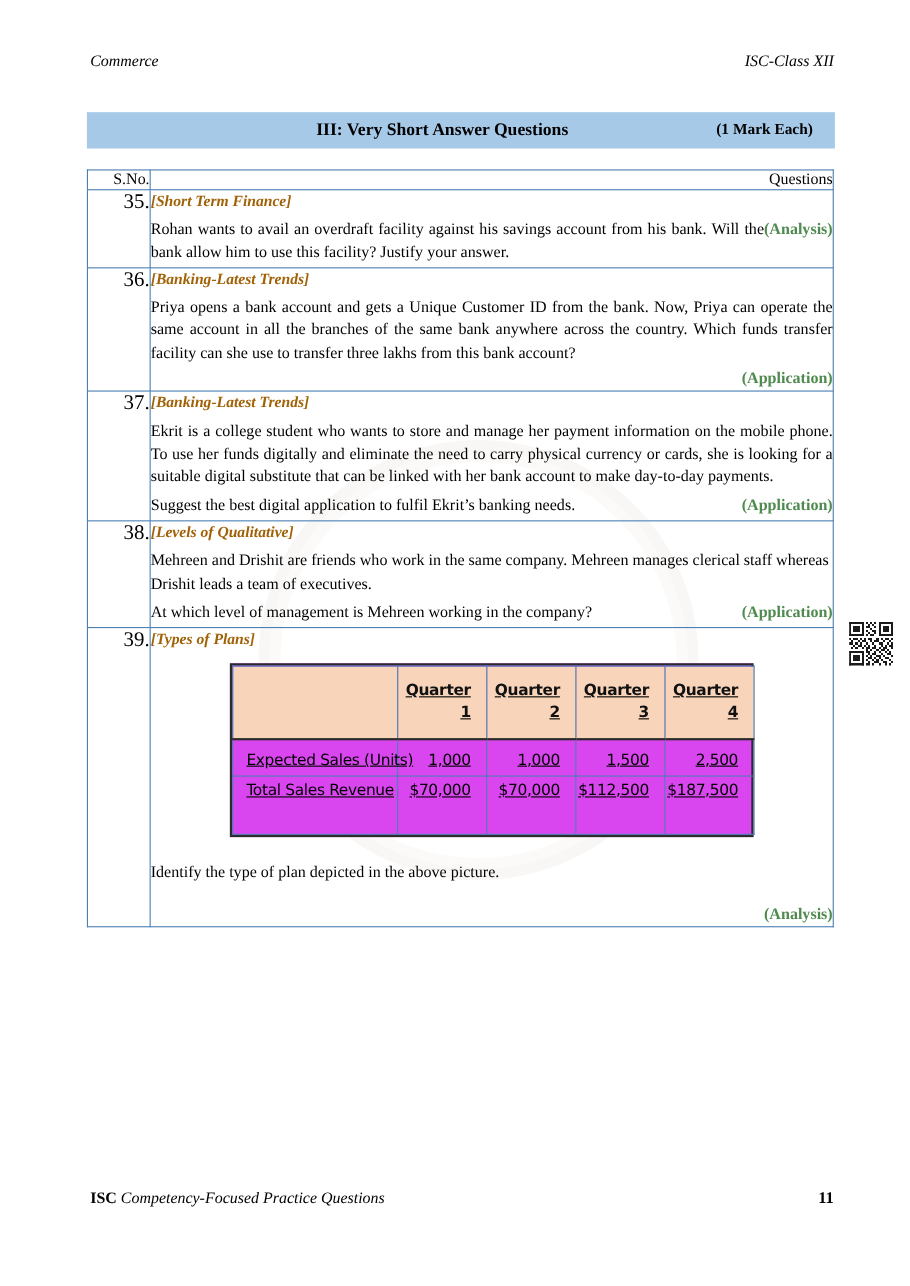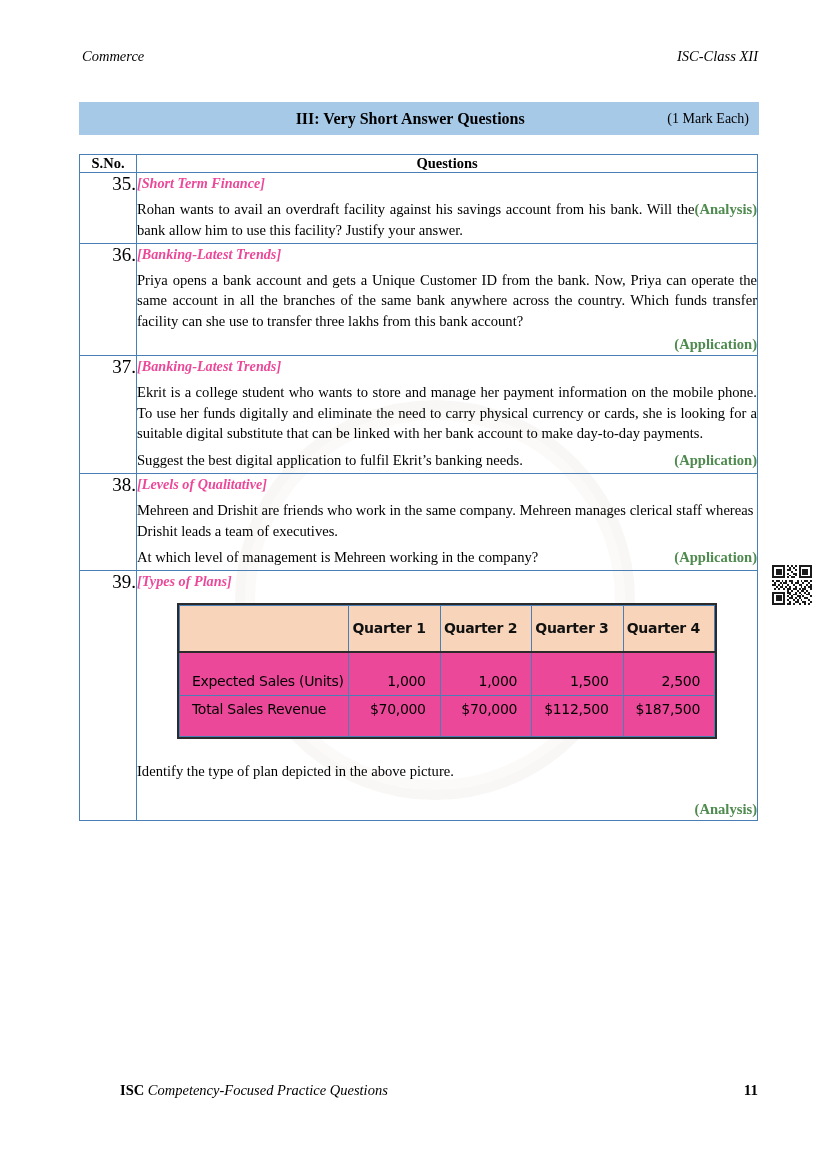--- a/index.html
+++ b/index.html
@@ -78,23 +78,23 @@
   }
   .banner-title {
     flex: 1;
     text-align: center;
     font-weight: bold;
     font-size: 16px;
     padding-left: 64px;
     margin-left: 10px;
   }
   .banner-marks {
-    font-weight: normal;
+    font-weight: bold;
     font-size: 14px;
-    padding-right: 10px;
+    padding-right: 20px;
     white-space: nowrap;
   }
 
   
   .qtable {
     position: absolute;
     top: 154px;
     left: 79px;
     width: 678px;
     border-collapse: collapse;
@@ -102,40 +102,40 @@
   }
   .qtable td, .qtable th {
     border: 1.6px solid #4a7fb5;
     vertical-align: top;
     padding: 0;
   }
   .col-sno { width: 57px; }
   .col-q   { width: 621px; }
 
   .hdr-sno, .hdr-q {
-    text-align: center;
-    font-weight: bold;
+    text-align: right;
+    font-weight: normal;
     font-size: 14.5px;
     padding: 10px 0 9px 0;
     vertical-align: middle;
   }
 
   .sno {
     text-align: right;
     padding: 9px 7px 0 0;
     font-size: 19px;
     white-space: nowrap;
   }
   .qcell {
     padding: 8px 10px 9px 10px;
     font-size: 14.6px;
     line-height: 1.42;
   }
   .topic {
-    color: #ec4899;
+    color: #a16207;
     font-style: italic;
     font-weight: bold;
     font-size: 14.2px;
     margin: 0 0 6px 0;
   }
   .body-para {
     margin: 0 0 2px 0;
     text-align: justify;
   }
   .body-para.nojust { text-align: left; }
@@ -155,25 +155,26 @@
   }
   .clearfix::after { content: ""; display: block; clear: both; }
 
   
   .figure-wrap {
     margin: 12px 0 10px 0;
     display: flex;
     justify-content: center;
   }
   .budget {
-    width: 540px;
+    width: 476px;
     border: 2.5px solid #2b2b2b;
-    background: #ec4899;
+    background: #d946ef;
     box-sizing: border-box;
     font-family: "DejaVu Sans", sans-serif;
+    text-decoration: underline;
   }
   .budget table {
     width: 100%;
     border-collapse: collapse;
     table-layout: fixed;
   }
   .budget .bhead td {
     background: #f7d4ba;
     border-bottom: 2.5px solid #2b2b2b;
     font-weight: bold;
@@ -197,22 +198,22 @@
   .budget td.num {
     text-align: right;
     font-size: 14px;
     padding: 3px 14px 3px 0;
     white-space: nowrap;
     letter-spacing: -0.3px;
   }
   .budget tr.price td.num {
     border-bottom: 1.5px solid #2b2b2b;
   }
-  .budget tr.first td { padding-top: 19px; }
-  .budget tr.total td { padding-top: 4px; padding-bottom: 16px; }
+  .budget tr.first td { padding-top: 9px; }
+  .budget tr.total td { padding-top: 4px; padding-bottom: 28px; }
   .budget .dollar {
     float: left;
     padding-left: 8px;
   }
   .col-lbl { width: 150px; }
   .col-qtr { width: 81px; }
 
   
   .qr {
     position: absolute;
@@ -227,21 +228,21 @@
   .footer {
     position: absolute;
     top: 1082px;
     left: 82px;
     width: 676px;
     display: flex;
     justify-content: space-between;
     align-items: baseline;
     font-size: 14.5px;
   }
-  .footer-left { font-style: italic; margin-left: 38px; }
+  .footer-left { font-style: italic; }
   .footer-left b { font-style: normal; font-weight: bold; }
   .footer-page { font-weight: bold; font-size: 15px; }
 </style>
 </head>
 <body>
 
 <div class="watermark"></div>
 <div class="watermark-text">Planning Qualitative Way</div>
 
 <div class="page">

